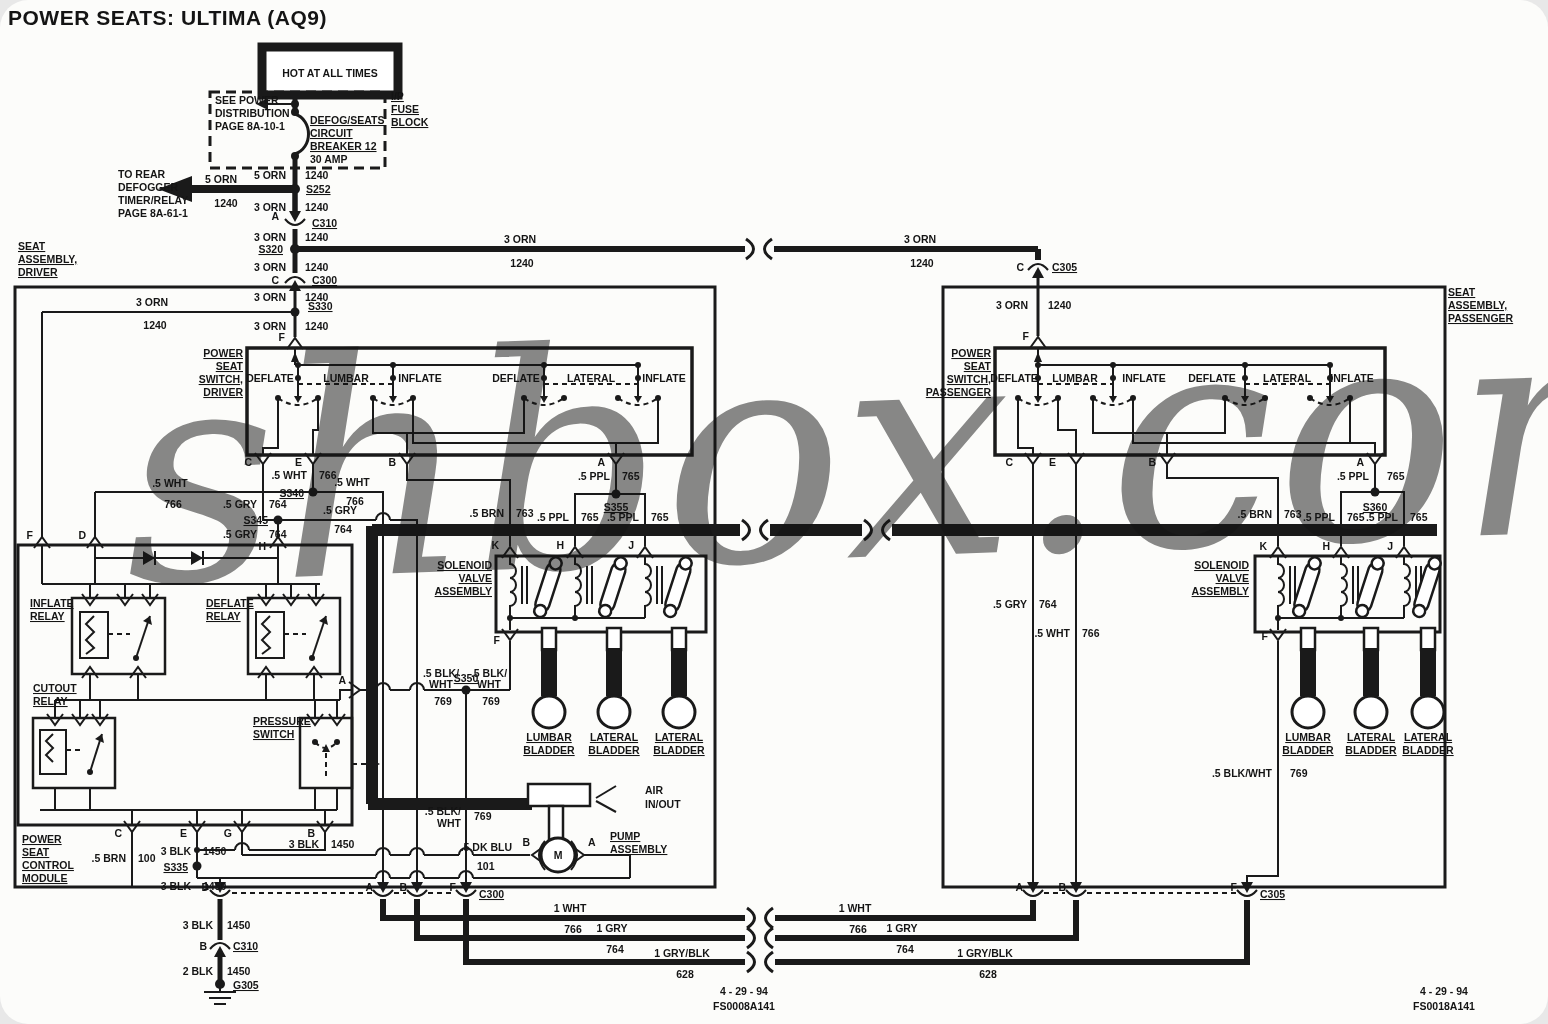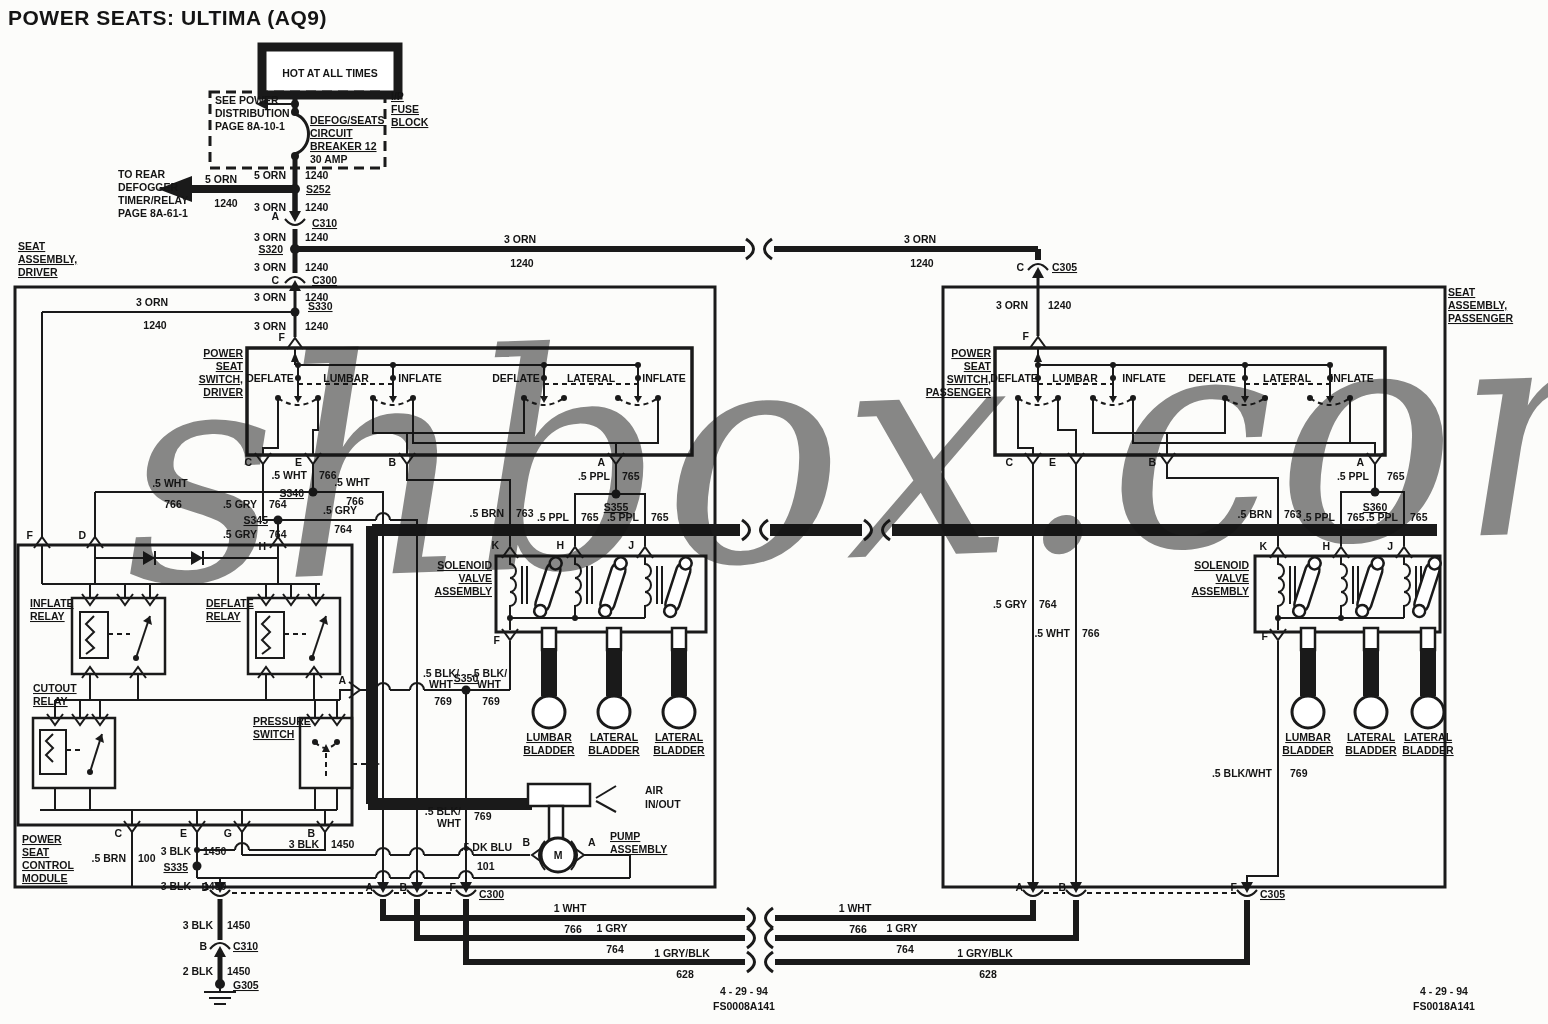--- a/index.html
+++ b/index.html
@@ -1,17 +1,17 @@
 <!DOCTYPE html>
 <html><head>
 <meta charset="utf-8">
 <style>
   html,body{margin:0;padding:0;background:#e8e8e8;}
   #page{position:relative;width:1548px;height:1024px;background:#fcfcfa;overflow:hidden;
-        font-family:"Liberation Sans",sans-serif;}
+        font-family:"Liberation Sans",sans-serif;border-radius:28px;}
   svg{position:absolute;left:0;top:0;}
   svg line,svg path,svg rect,svg polyline{stroke:#1a1a1a;}
   svg path,svg polyline{fill:none;}
   .w2{stroke-width:2;fill:none}
   .w25{stroke-width:2.5;fill:none}
   .w3{stroke-width:3;fill:none}
   .w5{stroke-width:5;fill:none}
   .w6{stroke-width:6;fill:none}
   .w8{stroke-width:8;fill:none}
   .w12{stroke-width:12;fill:none}

